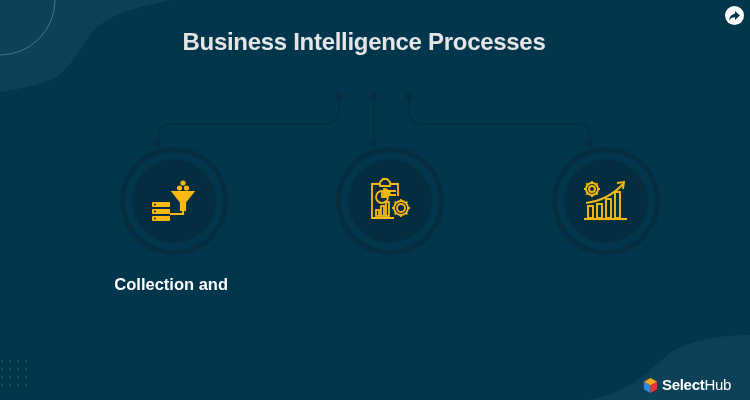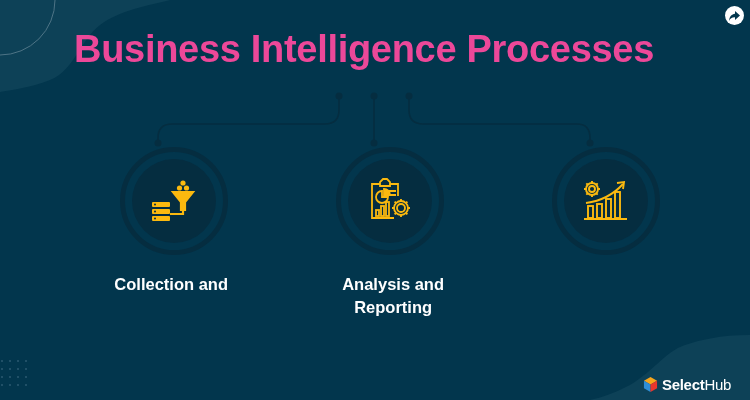--- a/index.html
+++ b/index.html
@@ -5,22 +5,22 @@
   html, body { margin: 0; padding: 0; }
   body {
     width: 750px; height: 400px; overflow: hidden;
     background: #02364d;
     font-family: "Liberation Sans", "DejaVu Sans", sans-serif;
     position: relative;
   }
   .bg-svg { position: absolute; left: 0; top: 0; }
   .title {
     position: absolute; left: 0; top: 28px; width: 728px;
-    text-align: center; color: #ec4899;
-    font-size: 38px; font-weight: bold; letter-spacing: -0.3px;
+    text-align: center; color: #e5e5e5;
+    font-size: 24px; font-weight: bold; letter-spacing: -0.3px;
   }
   .share-btn {
     position: absolute; left: 725px; top: 6px; width: 19px; height: 19px;
     border-radius: 50%; background: #ffffff;
     display: flex; align-items: center; justify-content: center;
     cursor: pointer;
   }
   .step {
     position: absolute; top: 147px; width: 140px;
     display: flex; flex-direction: column; align-items: flex-end;
@@ -34,21 +34,21 @@
     width: 84px; height: 84px; border-radius: 50%;
     background: #052d40;
     display: flex; align-items: center; justify-content: center;
   }
   .label {
     margin-top: 18px; color: #ffffff; font-size: 16.5px; font-weight: bold;
     text-align: center; line-height: 23px;
   }
   .logo {
     position: absolute; left: 643px; top: 376px;
-    display: flex; align-items: center; gap: 4px;
+    display: flex; align-items: flex-end; gap: 4px;
   }
   .logo-text { color: #ffffff; font-size: 15px; font-weight: bold; letter-spacing: -0.3px; }
   .logo-text .light { font-weight: normal; }
 </style>
 </head>
 <body>
 
 <svg class="bg-svg" width="750" height="400" viewBox="0 0 750 400">
 
   <path d="M0,0 L170,0 C150,5 120,10 100,25 C80,40 75,70 50,80 C30,88 10,90 0,92 Z" fill="#0d4157"></path>
@@ -134,24 +134,20 @@
         <path d="M21,13 L28,13 M21,17 L28,17"></path>
         <rect x="8" y="32" width="3" height="6"></rect>
         <rect x="13" y="28" width="3" height="10"></rect>
         <rect x="18" y="24" width="3" height="14"></rect>
         <circle cx="33" cy="30" r="4"></circle>
         <path d="M33,21 L33,23 M33,37 L33,39 M24,30 L26,30 M40,30 L42,30 M26.6,23.6 L28,25 M38,35 L39.4,36.4 M26.6,36.4 L28,35 M38,25 L39.4,23.6"></path>
         <circle cx="33" cy="30" r="7"></circle>
       </svg>
     </div>
   </div>
-  <div class="label">
-    <div>Analysis and</div>
-    <div>Reporting</div>
-  </div>
 </div>
 
 <div class="step" style="left:520px;">
   <div class="ring">
     <div class="inner">
       <svg width="46" height="44" viewBox="0 0 46 44" fill="none" stroke="#fbb90f" stroke-width="1.9">
         <circle cx="9" cy="10" r="3"></circle>
         <circle cx="9" cy="10" r="6"></circle>
         <path d="M9,2 L9,4 M9,16 L9,18 M1,10 L3,10 M15,10 L17,10 M3.3,4.3 L4.7,5.7 M13.3,14.3 L14.7,15.7 M3.3,15.7 L4.7,14.3 M13.3,5.7 L14.7,4.3"></path>
         <path d="M3,24 C18,22 30,16 40,5"></path>

